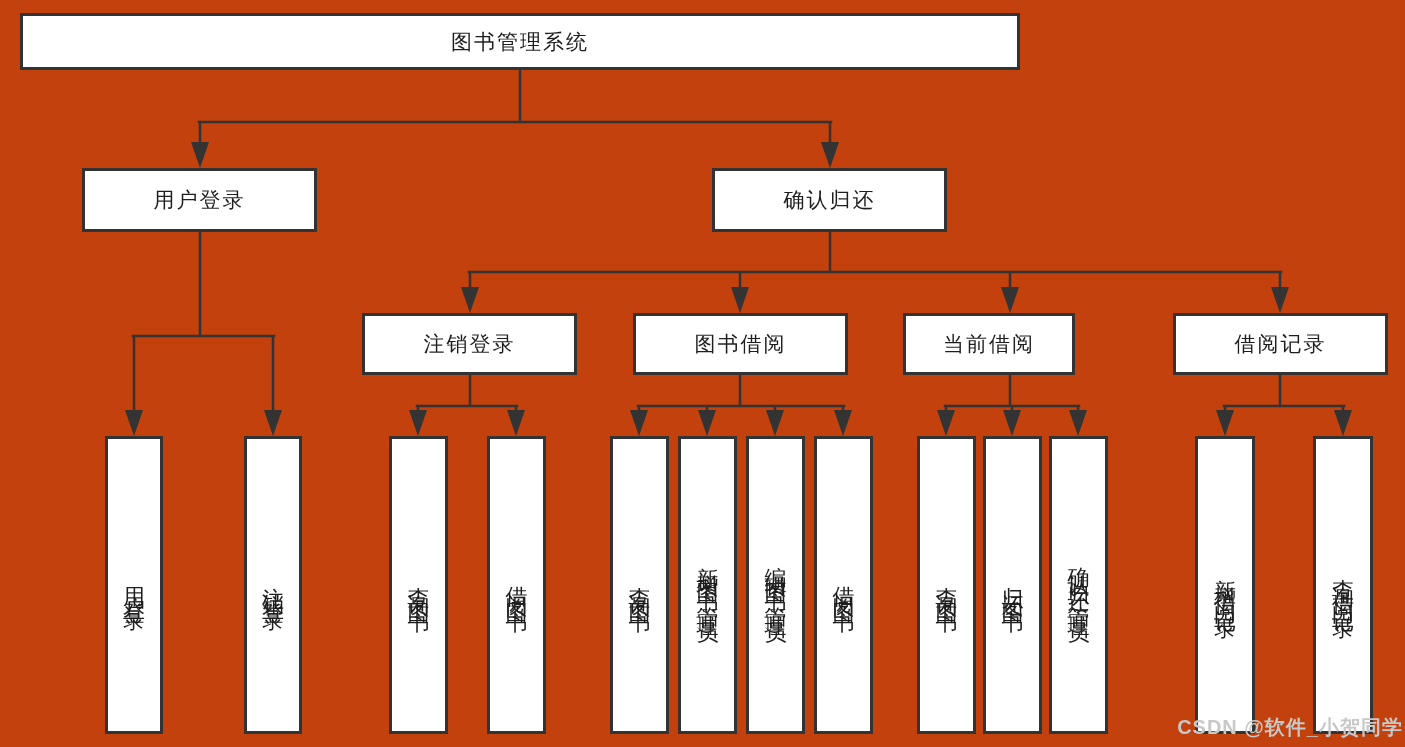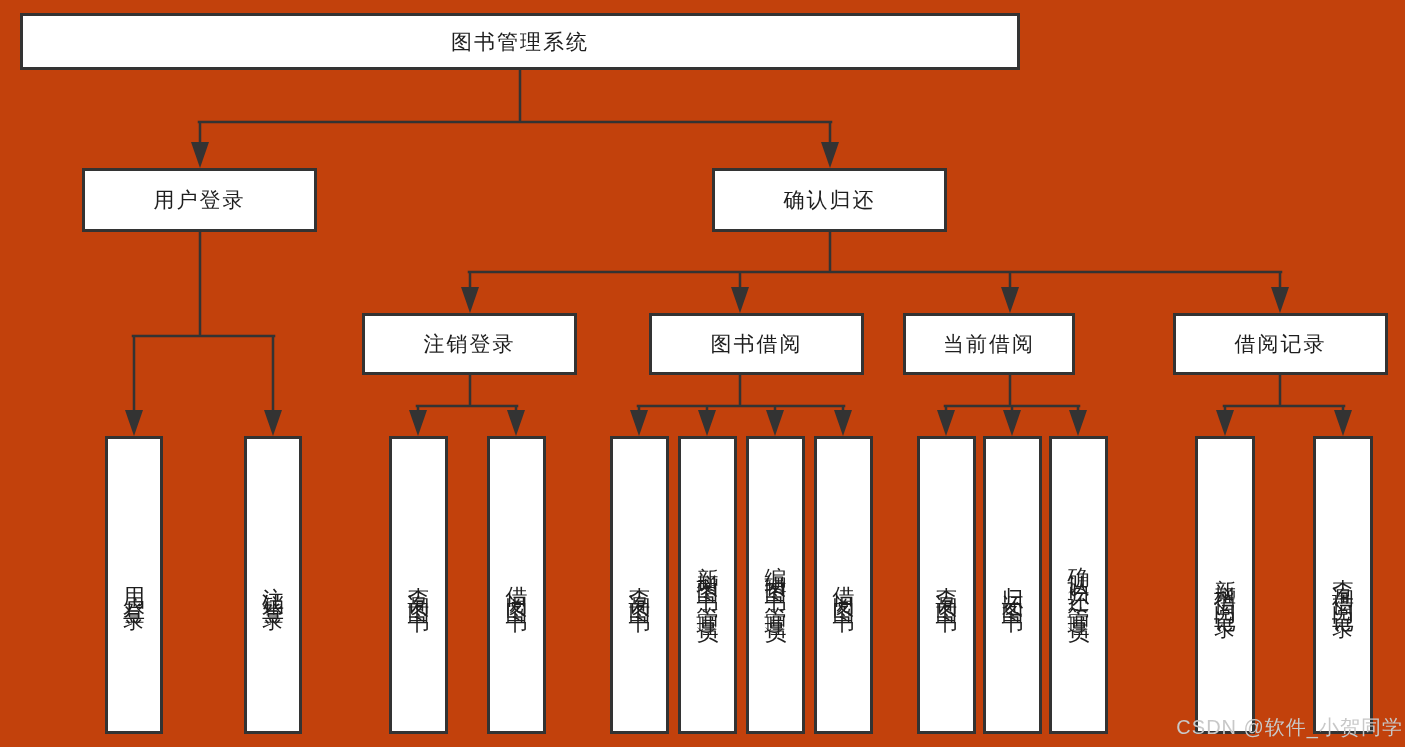--- a/index.html
+++ b/index.html
@@ -38,20 +38,21 @@
     line-height: 1;
   }
   #watermark {
     position: absolute;
     right: 2px;
     bottom: 6px;
     color: #c8c8c8;
     font-size: 20px;
     letter-spacing: 1px;
     white-space: nowrap;
+    font-weight: bold;
   }
 </style>
 </head>
 <body>
 
 <div id="stage">
 
   <svg id="wires" viewBox="0 0 1405 747" xmlns="http://www.w3.org/2000/svg">
     <g stroke="#333333" stroke-width="2.5" fill="none" stroke-linecap="square">
       <path d="
@@ -85,21 +86,21 @@
       <polygon points="1334,410 1352,410 1343,436"></polygon>
     </g>
   </svg>
 
   <div class="node" style="left:20px; top:13px; width:1000px; height:57px;">图书管理系统</div>
 
   <div class="node" style="left:82px; top:168px; width:235px; height:64px;">用户登录</div>
   <div class="node" style="left:712px; top:168px; width:235px; height:64px;">确认归还</div>
 
   <div class="node" style="left:362px; top:313px; width:215px; height:62px;">注销登录</div>
-  <div class="node" style="left:633px; top:313px; width:215px; height:62px;margin-left:16px;">图书借阅</div>
+  <div class="node" style="left:633px; top:313px; width:215px; height:62px;">图书借阅</div>
   <div class="node" style="left:903px; top:313px; width:172px; height:62px;">当前借阅</div>
   <div class="node" style="left:1173px; top:313px; width:215px; height:62px;">借阅记录</div>
 
   <div class="node v" style="left:105px; top:436px; width:58px; height:298px;">用户登录</div>
   <div class="node v" style="left:244px; top:436px; width:58px; height:298px;">注销登录</div>
 
   <div class="node v" style="left:389px; top:436px; width:59px; height:298px;">查询图书</div>
   <div class="node v" style="left:487px; top:436px; width:59px; height:298px;">借阅图书</div>
 
   <div class="node v" style="left:610px; top:436px; width:59px; height:298px;">查询图书</div>

